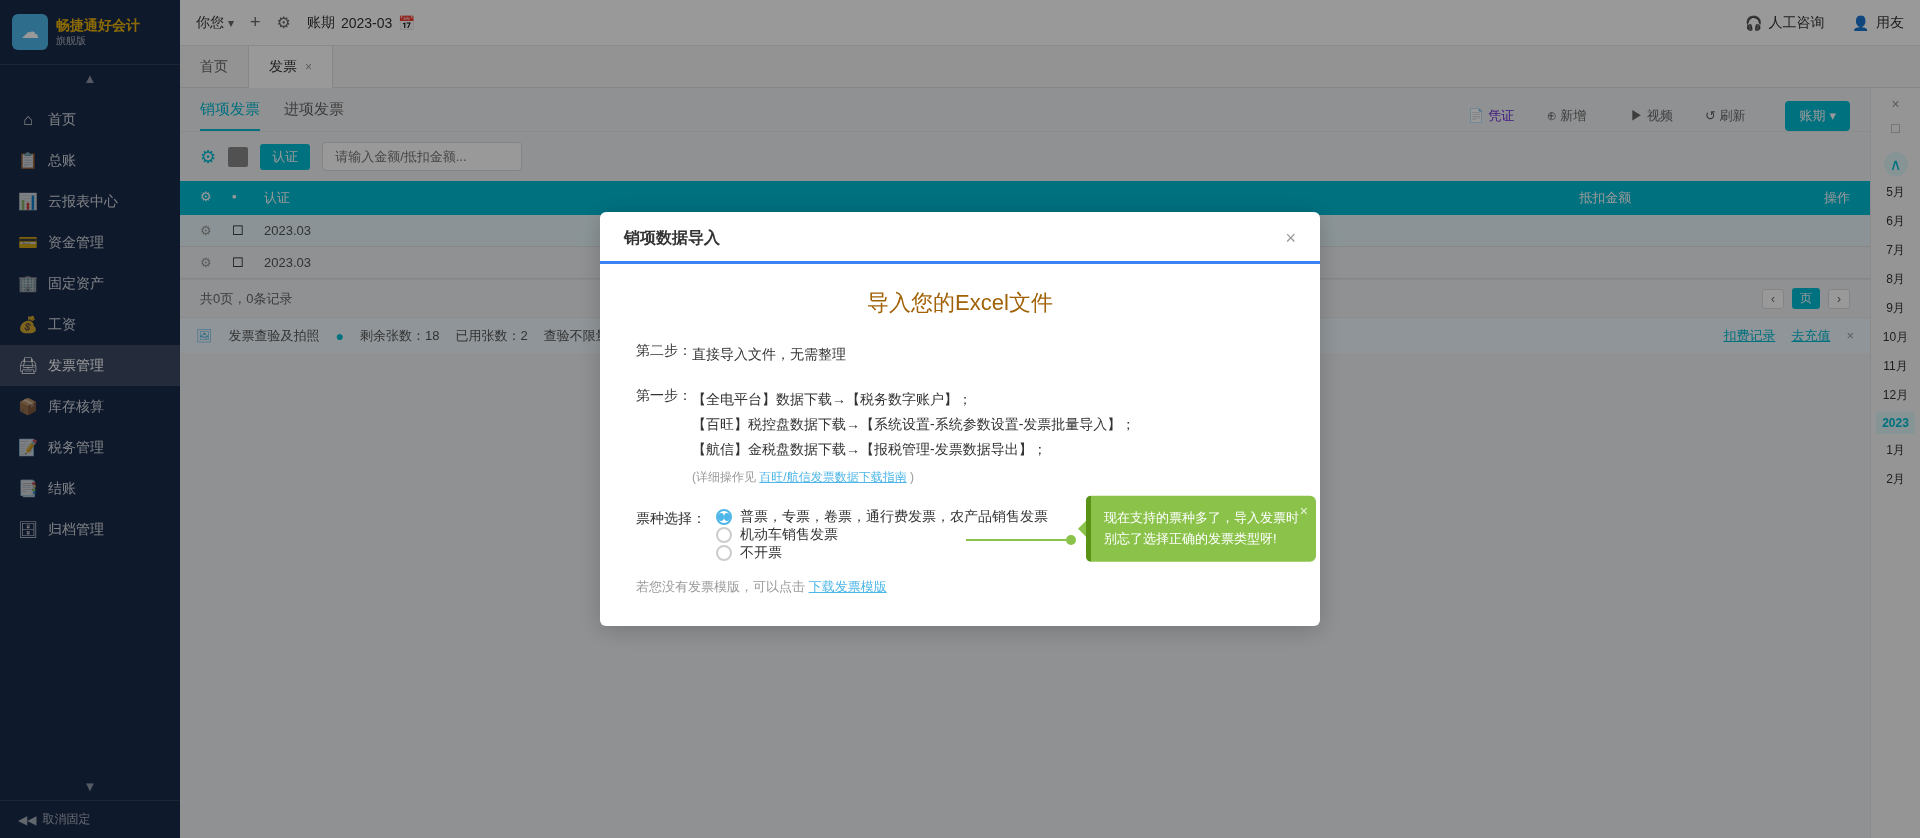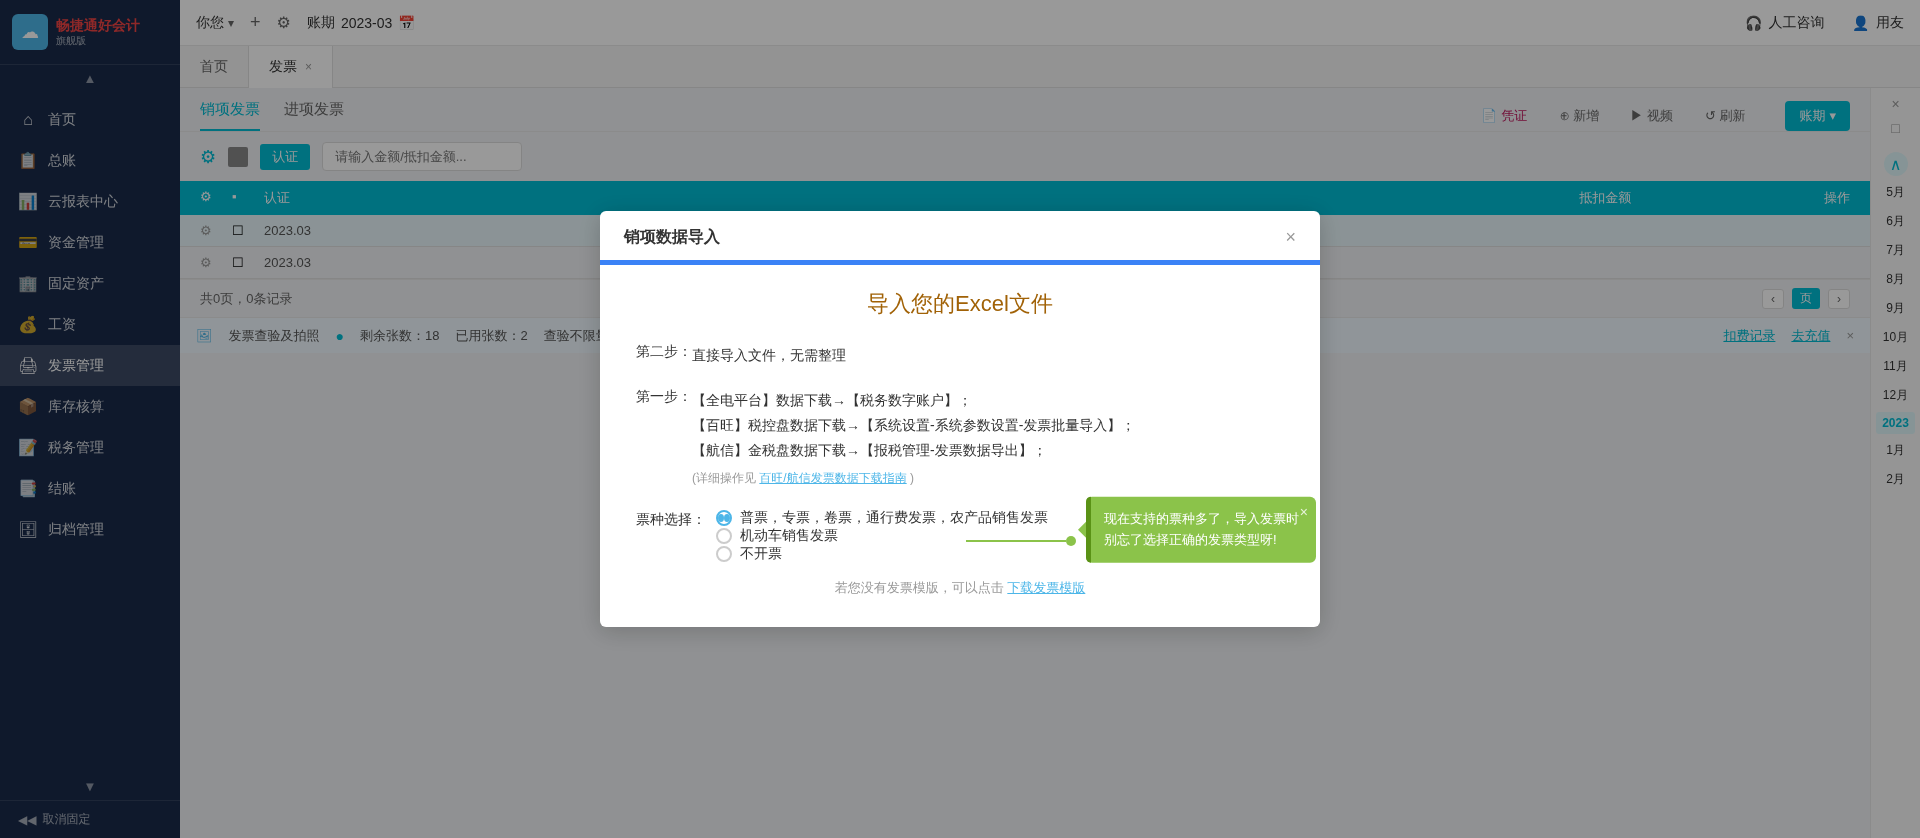--- a/index.html
+++ b/index.html
@@ -5,21 +5,21 @@
     * { box-sizing: border-box; margin: 0; padding: 0; }
     body { font-family: 'Microsoft YaHei', Arial, sans-serif; font-size: 13px; background: #f0f2f5; overflow: hidden; width: 1920px; height: 838px; }
 
     
     .app-wrapper { display: flex; width: 1920px; height: 838px; }
 
     
     .sidebar { width: 180px; min-width: 180px; background: #1a2b4a; color: #fff; display: flex; flex-direction: column; height: 838px; }
     .sidebar-logo { padding: 14px 12px; border-bottom: 1px solid rgba(255,255,255,0.1); display: flex; align-items: center; gap: 8px; }
     .logo-icon { width: 36px; height: 36px; background: #4db6e8; border-radius: 6px; display: flex; align-items: center; justify-content: center; font-size: 18px; color: #fff; }
-    .logo-text { font-size: 14px; font-weight: bold; color: #ef4444; line-height: 1.3; }
+    .logo-text { font-size: 14px; font-weight: bold; color: #eab308; line-height: 1.3; }
     .logo-sub { font-size: 10px; color: rgba(255,255,255,0.6); }
     .sidebar-nav { flex: 1; overflow-y: auto; padding: 8px 0; }
     .sidebar-nav::-webkit-scrollbar { width: 4px; }
     .sidebar-nav::-webkit-scrollbar-thumb { background: rgba(255,255,255,0.2); border-radius: 2px; }
     .nav-item { display: flex; align-items: center; gap: 10px; padding: 11px 18px; color: rgba(255,255,255,0.8); cursor: pointer; font-size: 14px; transition: background 0.2s; }
     .nav-item.active { background: rgba(255,255,255,0.15); color: #fff; }
     .nav-item .nav-icon { font-size: 16px; width: 20px; text-align: center; }
     .sidebar-scroll-btn { display: flex; align-items: center; justify-content: center; padding: 6px; color: rgba(255,255,255,0.5); cursor: pointer; }
     .sidebar-bottom { padding: 10px 18px; color: rgba(255,255,255,0.6); font-size: 12px; cursor: pointer; display: flex; align-items: center; gap: 6px; border-top: 1px solid rgba(255,255,255,0.1); }
 
@@ -67,40 +67,40 @@
     
     .bottom-bar { height: 36px; background: #f0f9ff; border-top: 1px solid #e8e8e8; display: flex; align-items: center; padding: 0 16px; gap: 16px; font-size: 13px; color: #555; }
     .bottom-bar-link { color: #00bcd4; cursor: pointer; text-decoration: underline; }
     .bottom-close { margin-left: auto; cursor: pointer; color: #999; }
 
     
     .overlay { position: fixed; top: 0; left: 0; width: 1920px; height: 838px; background: rgba(0,0,0,0.4); z-index: 100; display: flex; align-items: center; justify-content: center; }
 
     
     .modal { background: #fff; border-radius: 6px; width: 720px; padding: 0; box-shadow: 0 4px 24px rgba(0,0,0,0.2); position: relative; z-index: 101; }
-    .modal-header { display: flex; align-items: center; justify-content: space-between; padding: 16px 24px 12px; border-bottom: 5px solid #3b82f6; }
+    .modal-header { display: flex; align-items: center; justify-content: space-between; padding: 16px 24px 12px; border-bottom: 3px solid #3b82f6; }
     .modal-title { font-size: 16px; font-weight: bold; color: #333; }
     .modal-close { font-size: 18px; color: #999; cursor: pointer; line-height: 1; }
     .modal-body { padding: 24px 36px 30px; }
     .modal-main-title { font-size: 22px; color: #a16207; text-align: center; margin-bottom: 24px; font-weight: 500; }
     
     .step-block { margin-bottom: 20px; }
     .step-label { font-size: 14px; color: #333; font-weight: 500; }
     .step-content { margin-left: 52px; margin-top: 4px; line-height: 1.8; font-size: 14px; color: #333; }
     .step-link { color: #4db6e8; text-decoration: underline; cursor: pointer; }
     .step-note { font-size: 12px; color: #999; }
 
     .radio-group { margin: 0 0 0 52px; display: flex; flex-direction: column; }
     .radio-item { display: flex; align-items: center; gap: 8px; font-size: 14px; color: #333; cursor: pointer; }
     .radio-circle { width: 16px; height: 16px; border-radius: 50%; border: 2px solid #ccc; display: flex; align-items: center; justify-content: center; }
     .radio-circle.selected { border-color: #4db6e8; background: #fff; }
     .radio-circle.selected::after { content: ''; width: 8px; height: 8px; border-radius: 50%; background: #4db6e8; }
 
     .select-file-btn { display: block; margin: 24px auto 0; background: #c8e01a; border: none; border-radius: 4px; padding: 10px 48px; font-size: 16px; color: #fff; cursor: pointer; font-weight: 500; }
-    .modal-footer-text { text-align: center; margin-top: 16px; font-size: 13px; color: #999; }
+    .modal-footer-text { text-align: left; margin-top: 16px; font-size: 13px; color: #999; }
     .modal-footer-link { color: #4db6e8; text-decoration: underline; cursor: pointer; }
 
     
     .bg-row-1 { display: flex; align-items: center; padding: 8px 20px; background: #e8f6fa; border-bottom: 1px solid #e0e0e0; }
     .bg-row-2 { display: flex; align-items: center; padding: 8px 20px; border-bottom: 1px solid #e0e0e0; }
 
     
     .pagination { display: flex; align-items: center; gap: 8px; padding: 8px 20px; font-size: 13px; color: #666; border-top: 1px solid #e8e8e8; }
     .page-btn { border: 1px solid #ddd; border-radius: 3px; padding: 2px 8px; cursor: pointer; background: #fff; font-size: 12px; color: #666; }
     .page-current { background: #00bcd4; color: #fff; border-radius: 3px; padding: 2px 8px; font-size: 12px; cursor: pointer; }
@@ -209,22 +209,22 @@
       </div>
     </div>
 
     <div class="content-with-panel">
       <div class="main-content">
 
         <div class="subtab-bar">
           <span class="subtab active">销项发票</span>
           <span class="subtab">进项发票</span>
           <div style="flex:1"></div>
-          <span style="font-size:13px;color:#be185d;cursor:pointer;margin-right:8px;">📄 凭证</span>
-          <span style="font-size:13px;color:#666;cursor:pointer;margin-right:7px;">⊕ 新增</span>
+          <span style="font-size:13px;color:#6d28d9;cursor:pointer;margin-right:8px;">📄 凭证</span>
+          <span style="font-size:13px;color:#666;cursor:pointer;margin-right:20px;">⊕ 新增</span>
           <span style="font-size:13px;color:#666;cursor:pointer;margin-right:8px;">▶ 视频</span>
           <span style="font-size:13px;color:#666;cursor:pointer;margin-right:16px;">↺ 刷新</span>
           <button class="period-btn">
             <span>账期</span>
             <span>▾</span>
           </button>
         </div>
 
         <div class="action-bar">
           <span style="font-size:18px;color:#00bcd4;cursor:pointer;">⚙</span>

